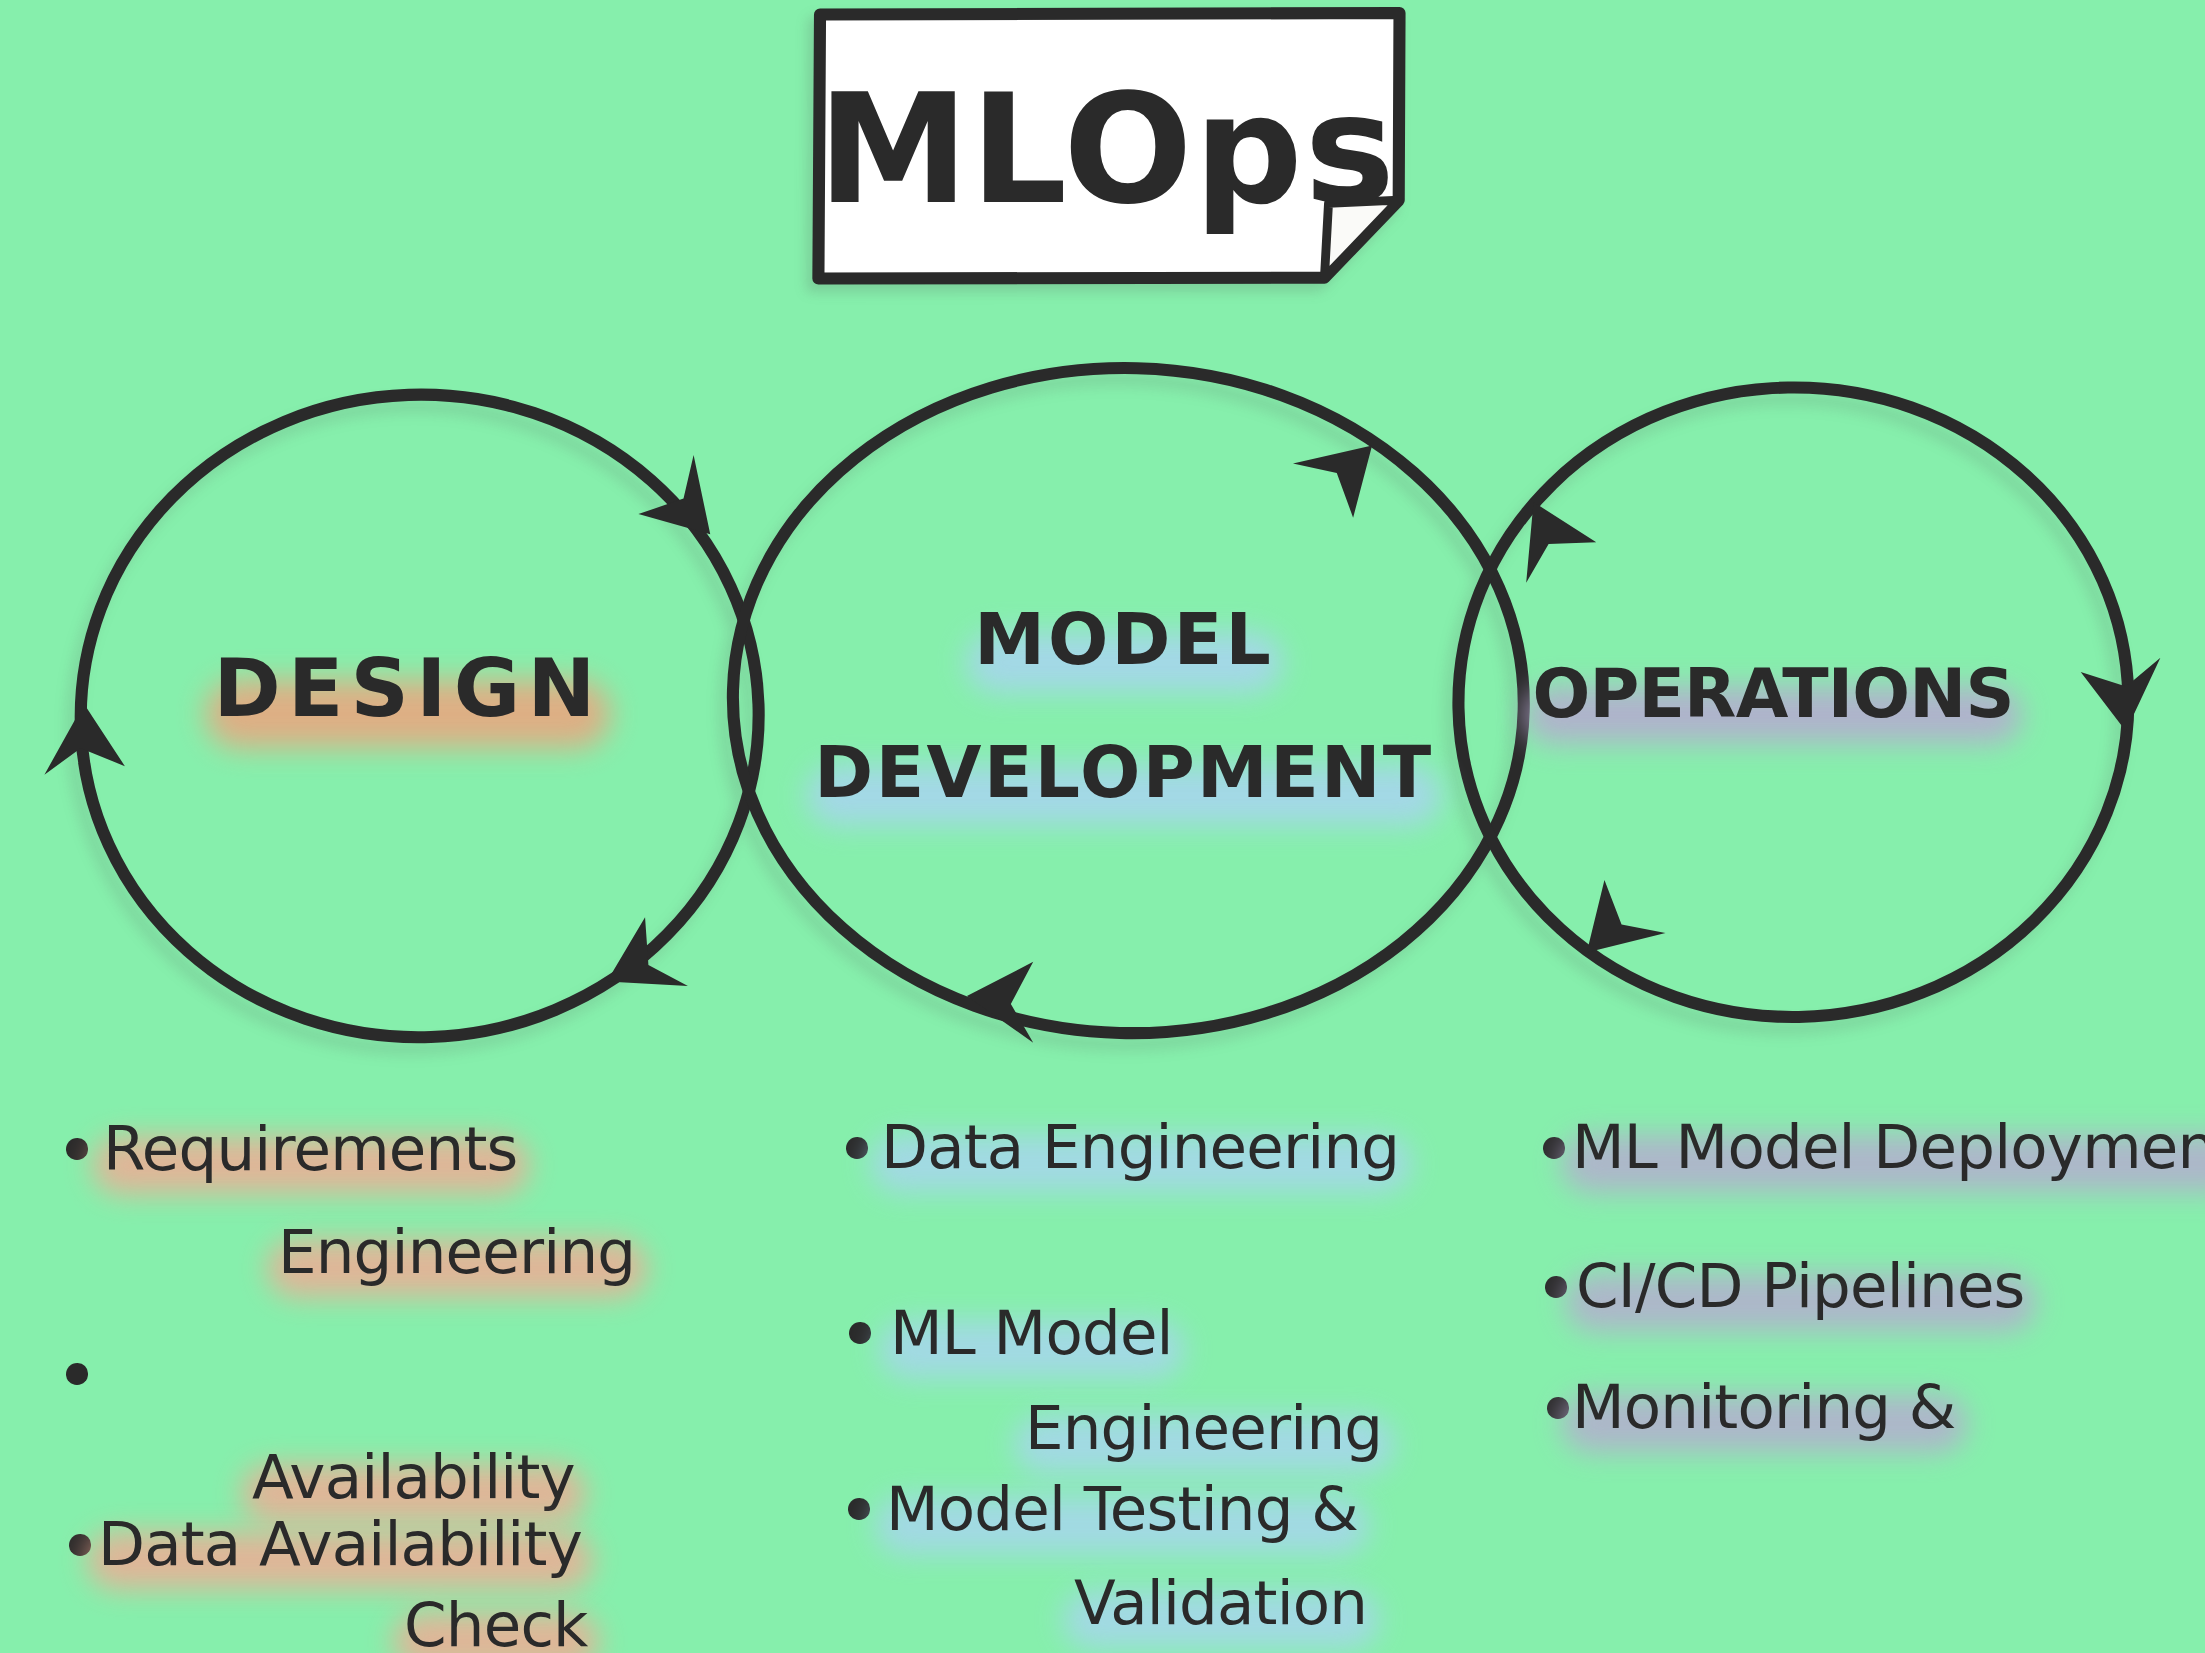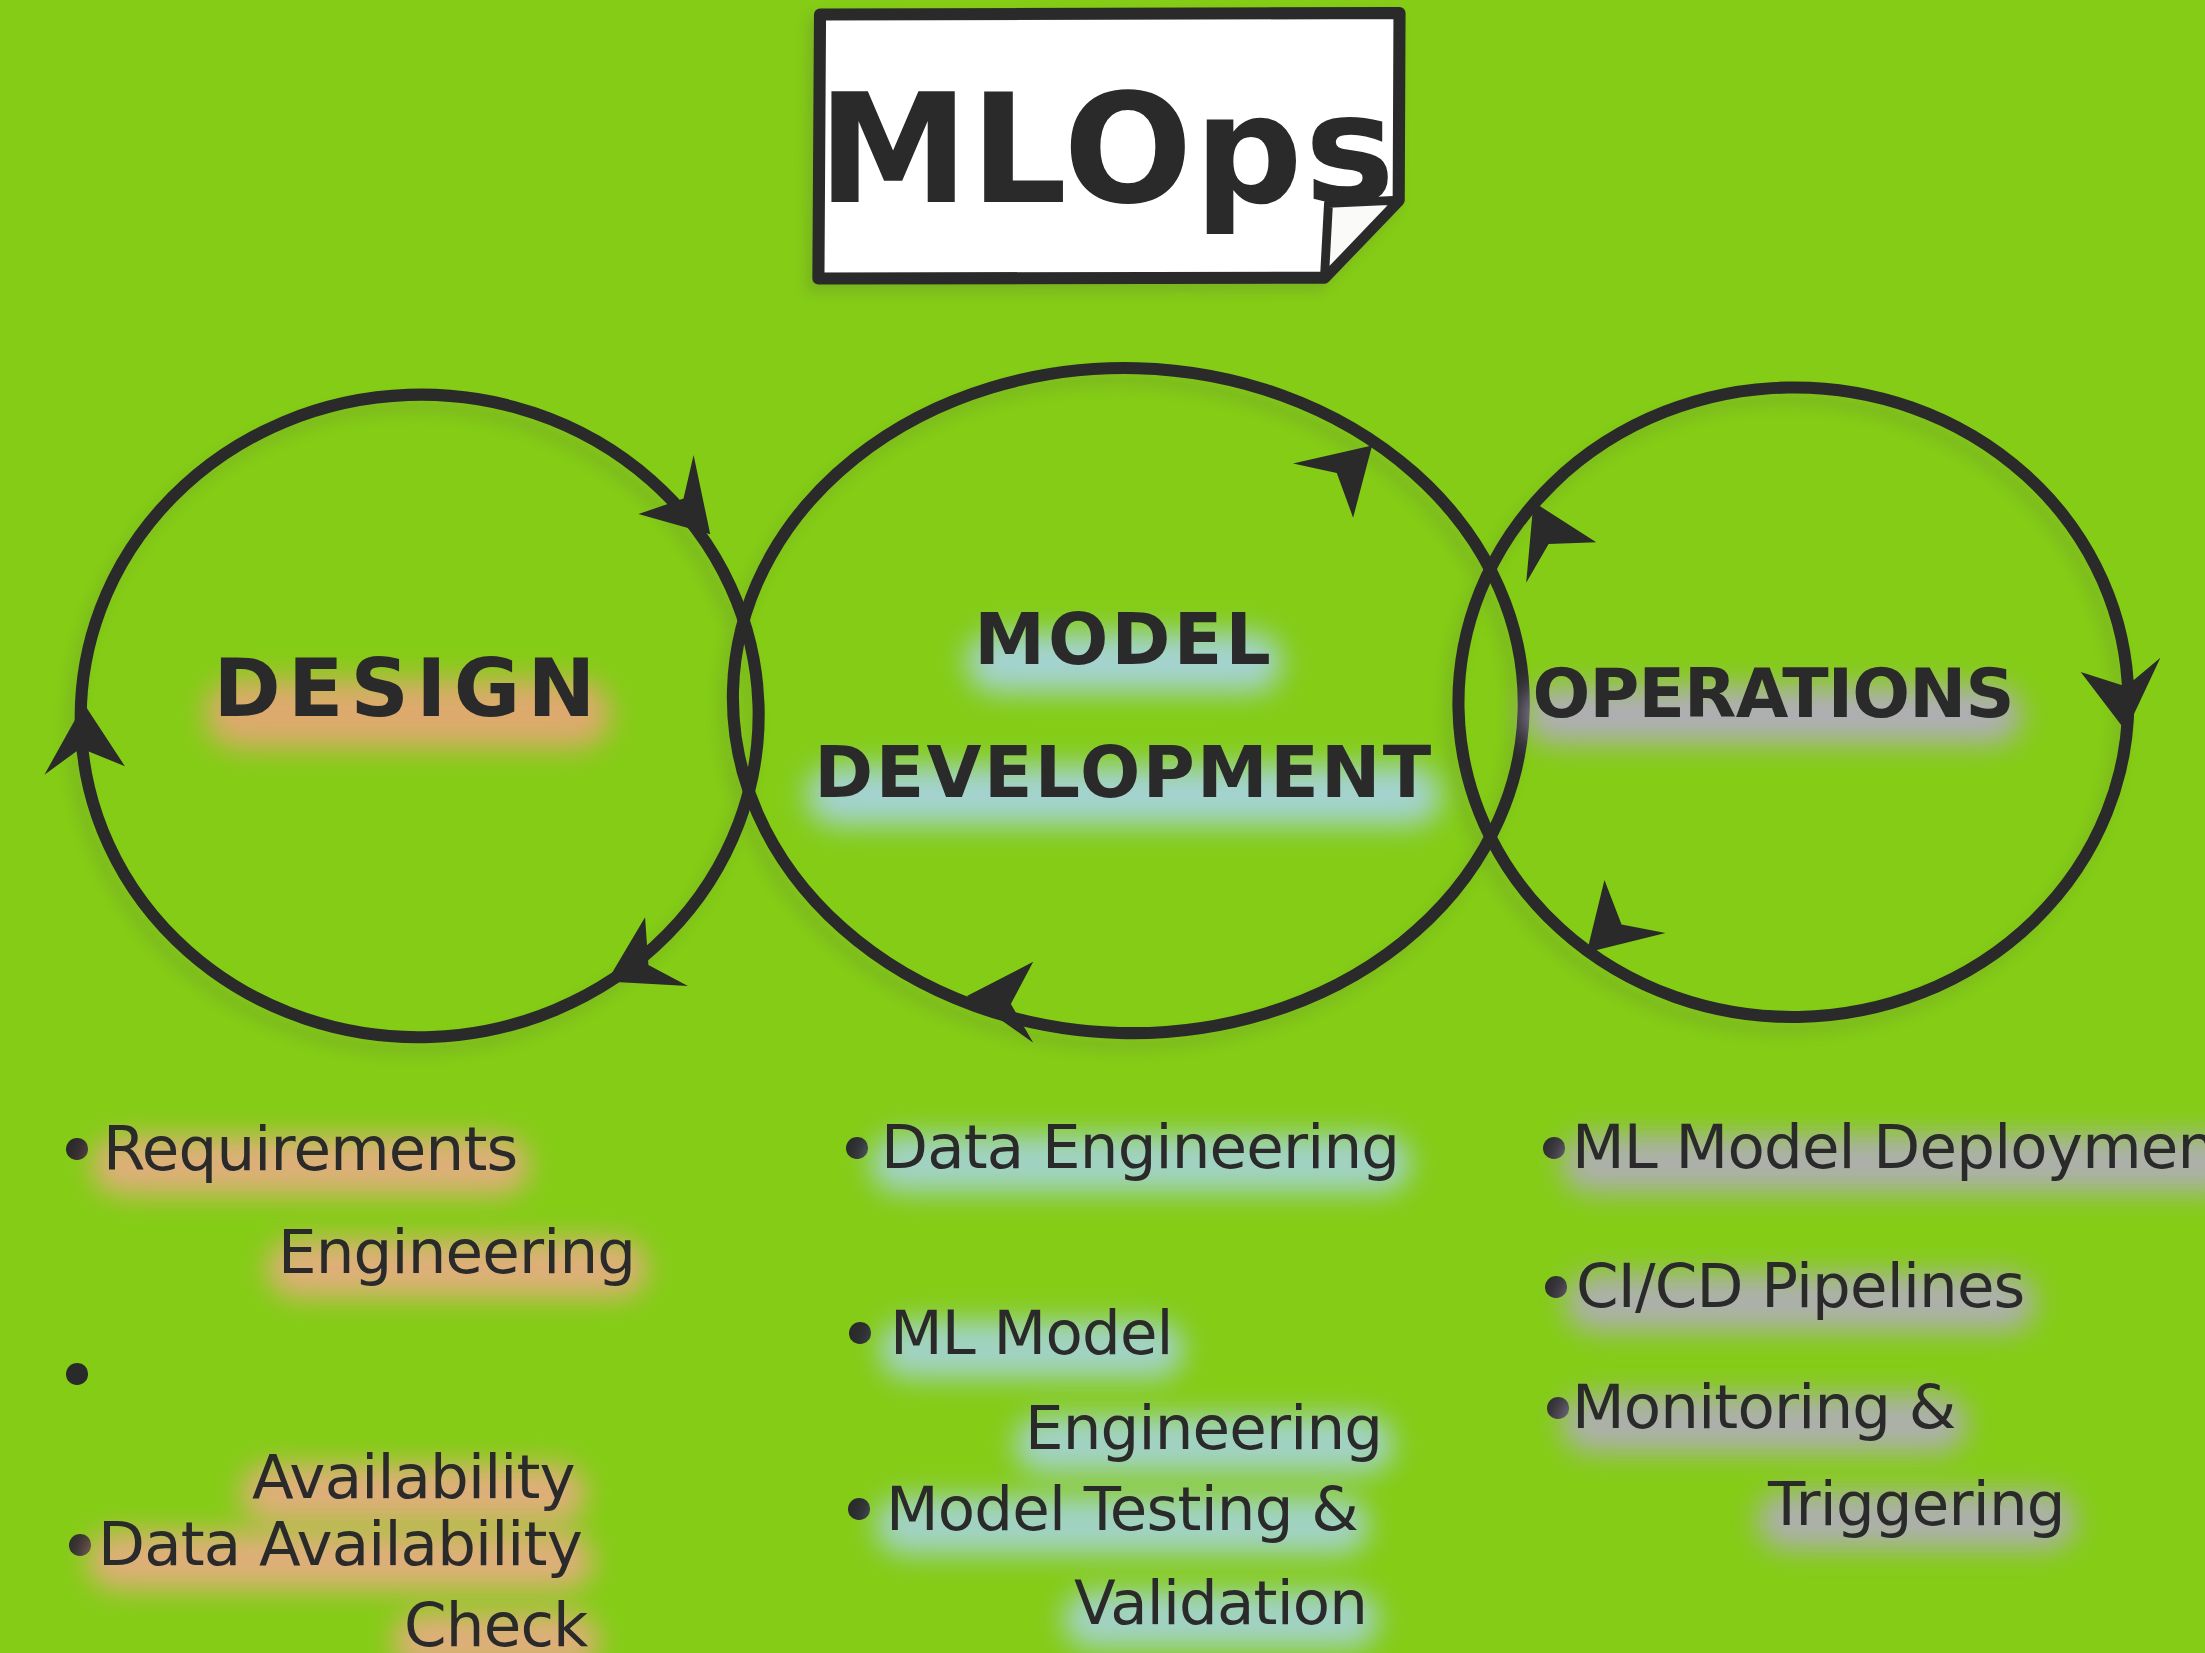--- a/index.html
+++ b/index.html
@@ -1,19 +1,19 @@
 <!DOCTYPE html>
 <html style="font-size:13px"><head>
 <meta charset="utf-8">
 <style>
   html,body{margin:0;padding:0;background:#ffffff;}
   .stage{
     position:relative;
     width:2205px;height:1653px;
-    background:#84cc16;
+    background:#86efac;
     overflow:hidden;
     font-family:"DejaVu Sans", sans-serif;
     color:var(--ink,#2a2a2a);
   }
   svg.art{
     position:absolute;left:0;top:0;width:100%;height:100%;
     color:var(--ink,#2a2a2a);
   }
   .strokes{ filter:drop-shadow(-10px 14px 8px rgba(80,80,80,0.16)); }
   .notebox{ filter:drop-shadow(-8px 10px 7px rgba(80,80,80,0.18)); }
@@ -186,19 +186,15 @@
     <span class="tx">ML Model Deployment</span>
   </div>
   <div class="line" style="left:1576px;top:1285px;">
     <span class="hl" style="--c: #b7a9d1;"></span>
     <span class="tx">CI/CD Pipelines</span>
   </div>
   <div class="line" style="left:1572px;top:1406px;">
     <span class="hl" style="--c: #b7a9d1;"></span>
     <span class="tx">Monitoring &amp;</span>
   </div>
-  <div class="line" style="left:1768px;top:1503px;">
-    <span class="hl" style="--c: #b7a9d1;"></span>
-    <span class="tx">Triggering</span>
-  </div>
 
 </div>
 
 
 </body></html>

